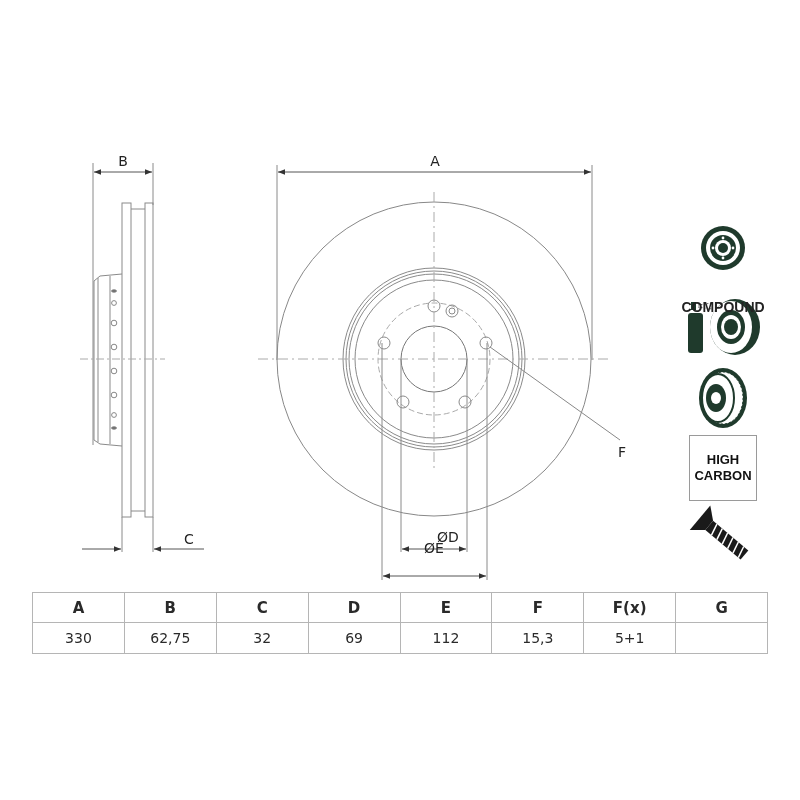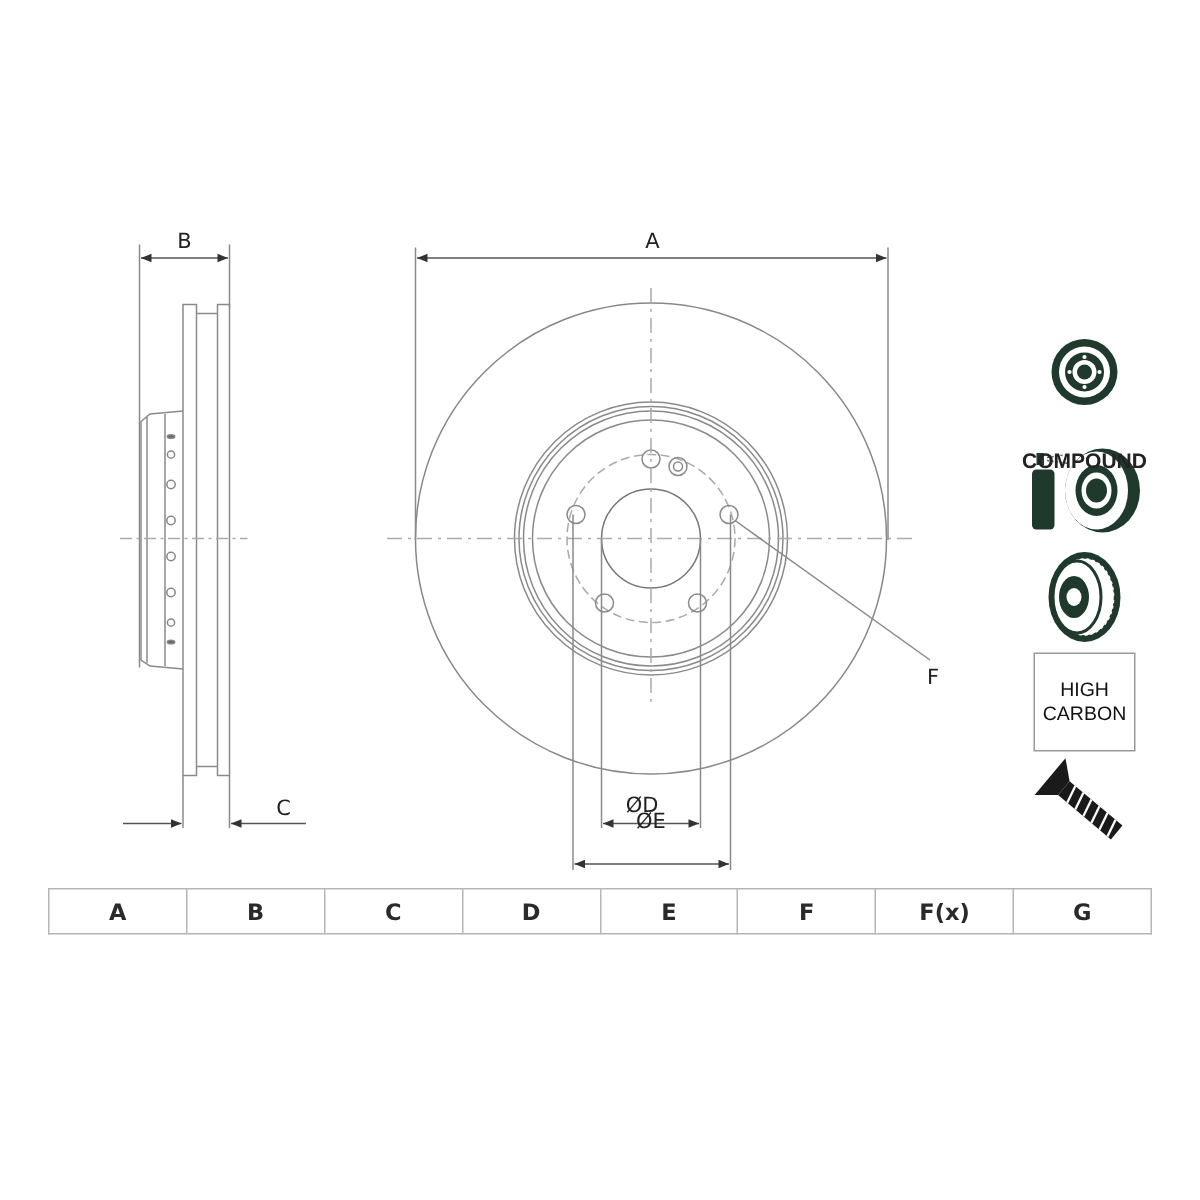--- a/index.html
+++ b/index.html
@@ -1,20 +1,20 @@
 <!DOCTYPE html>
 <html><head>
 <meta charset="utf-8">
 <style>
   html, body { margin:0; padding:0; background:#ffffff; }
   body { width:800px; height:800px; position:relative; overflow:hidden; font-family:"Liberation Sans", sans-serif; }
   #drawing { position:absolute; left:0; top:0; width:800px; height:800px; }
   .lbl { position:absolute; font-family:"DejaVu Sans", sans-serif; font-size:14px; color:#222; transform:translate(-50%,-50%); white-space:nowrap; }
   .hc-box { position:absolute; left:689px; top:435px; width:68px; height:66px; border:1px solid #9a9a9a; box-sizing:border-box; display:flex; align-items:center; justify-content:center; text-align:center; }
-  .hc-box span { font-family:"Liberation Sans", sans-serif; font-weight:normal; font-size:13px; line-height:16px; color:#111; }
+  .hc-box span { font-family:"Liberation Sans", sans-serif; font-weight:bold; font-size:13px; line-height:16px; color:#111; }
   .compound-lbl { position:absolute; left:723px; top:282px; transform:translate(-50%,-50%); font-family:"Liberation Sans", sans-serif; font-weight:bold; font-size:14px; color:#222; letter-spacing:0;margin-top:25px; }
   table.spec { position:absolute; left:32px; top:592px; width:736px; border-collapse:collapse; table-layout:fixed; }
   table.spec td { border:1px solid #b5b5b5; text-align:center; height:29px; padding:0; font-family:"DejaVu Sans", sans-serif; color:#2a2a2a; }
   table.spec tr.head td { font-size:15px; font-weight:bold; }
   table.spec tr.vals td { font-size:14px; height:30px; }
 </style>
 </head>
 <body>
 
 <svg id="drawing" viewBox="0 0 800 800" xmlns="http://www.w3.org/2000/svg">
@@ -139,21 +139,21 @@
       <line x1="-6" y1="11" x2="6" y2="8"></line>
       <line x1="-6" y1="18" x2="6" y2="15"></line>
       <line x1="-6" y1="25" x2="6" y2="22"></line>
     </g>
   </g>
 </svg>
 
 <div class="lbl" style="left:123px;top:161px;">B</div>
 <div class="lbl" style="left:189px;top:539px;">C</div>
 <div class="lbl" style="left:435px;top:161px;">A</div>
-<div class="lbl" style="left:428px;top:537px;">ØD</div>
+<div class="lbl" style="left:448px;top:537px;">ØD</div>
 <div class="lbl" style="left:434px;top:548px;">ØE</div>
 <div class="lbl" style="left:622px;top:452px;">F</div>
 
 <div class="compound-lbl">COMPOUND</div>
 <div class="hc-box">
   <span>
     <span>HIGH</span><br>
     <span>CARBON</span>
   </span>
 </div>
@@ -163,14 +163,24 @@
       <tr class="head">
     <td>A</td>
     <td>B</td>
     <td>C</td>
     <td>D</td>
     <td>E</td>
     <td>F</td>
     <td>F(x)</td>
     <td>G</td>
   </tr>
+  <tr class="vals">
+    <td>330</td>
+    <td>62,75</td>
+    <td>32</td>
+    <td>69</td>
+    <td>112</td>
+    <td>15,3</td>
+    <td>5+1</td>
+    <td></td>
+  </tr>
 </tbody>
   </table>
 
 </body></html>

